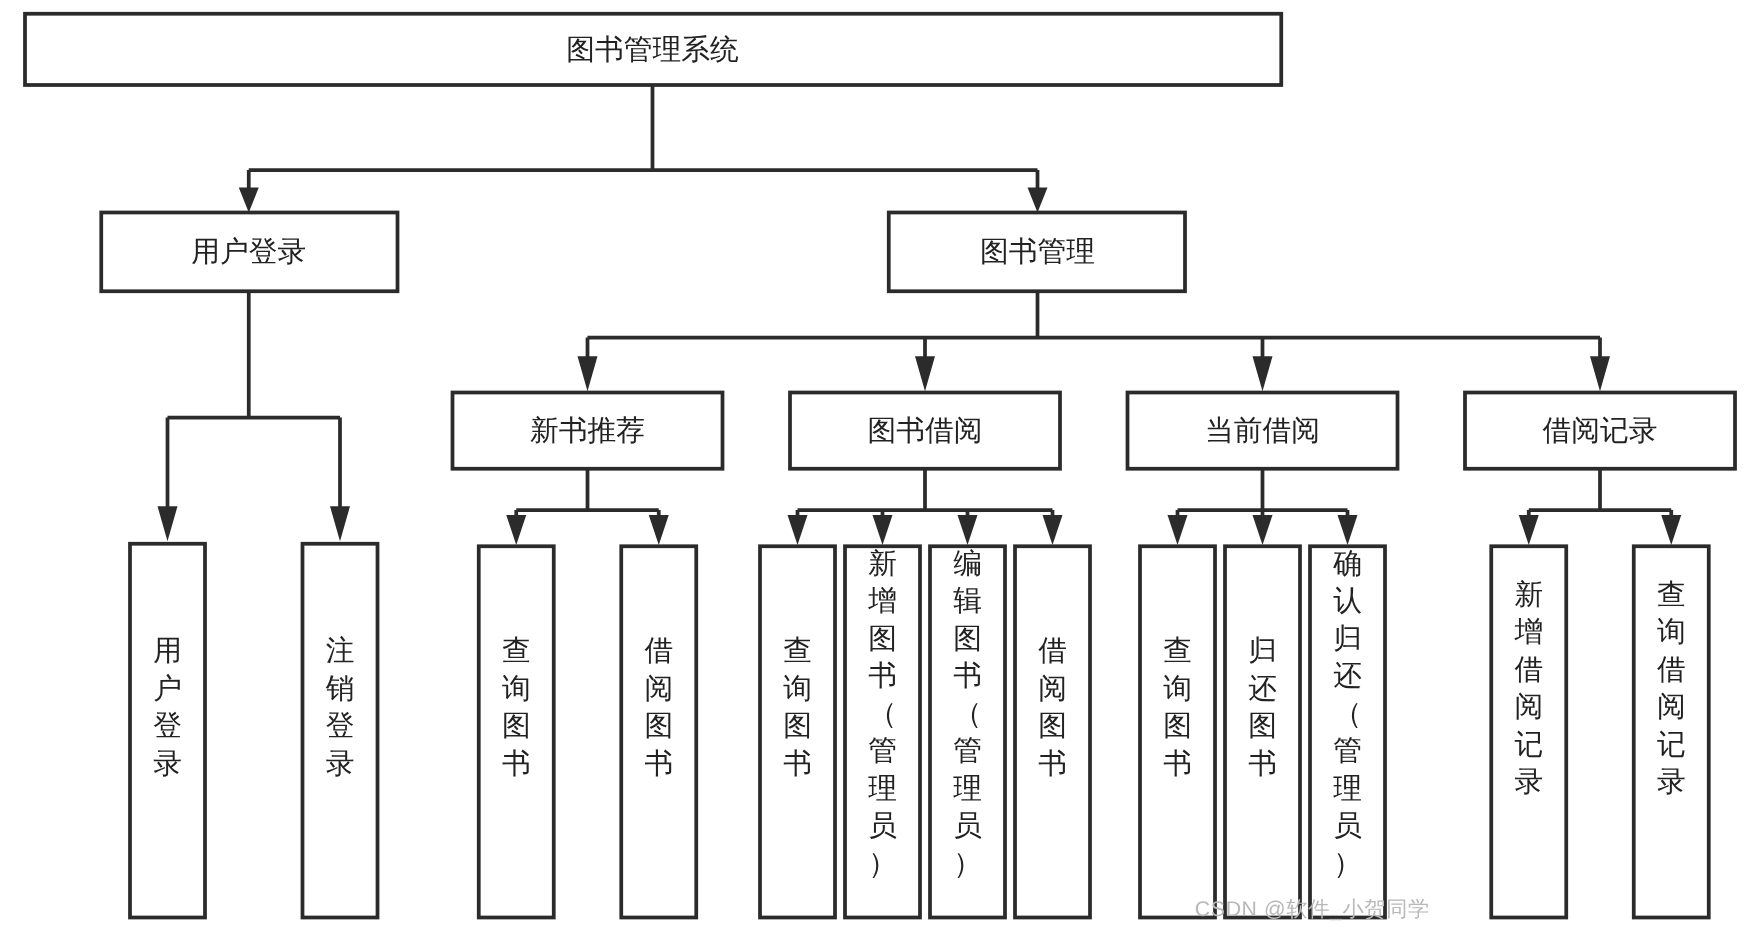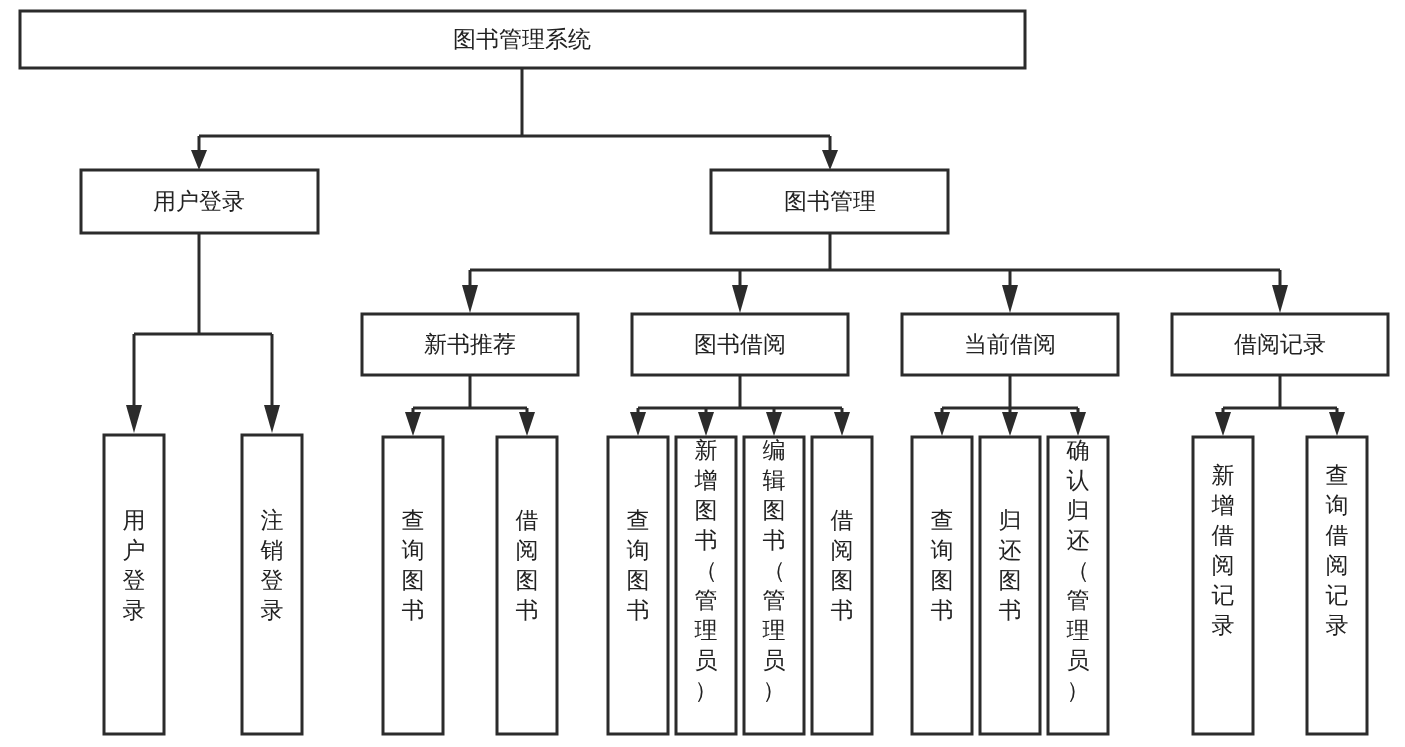--- a/index.html
+++ b/index.html
@@ -222,13 +222,14 @@
       <rect class="node-box" x="1193" y="437" width="60" height="297"></rect>
       <text class="node-label-v vtext" x="1223" y="483"><tspan x="1223" dy="0">新</tspan><tspan x="1223" dy="30">增</tspan><tspan x="1223" dy="30">借</tspan><tspan x="1223" dy="30">阅</tspan><tspan x="1223" dy="30">记</tspan><tspan x="1223" dy="30">录</tspan></text>
     </g>
     <g>
       <rect class="node-box" x="1307" y="437" width="60" height="297"></rect>
       <text class="node-label-v vtext" x="1337" y="483"><tspan x="1337" dy="0">查</tspan><tspan x="1337" dy="30">询</tspan><tspan x="1337" dy="30">借</tspan><tspan x="1337" dy="30">阅</tspan><tspan x="1337" dy="30">记</tspan><tspan x="1337" dy="30">录</tspan></text>
     </g>
 
   </svg>
 
+  <div class="watermark">CSDN @软件_小贺同学</div>
 </div>
 
 </body></html>

